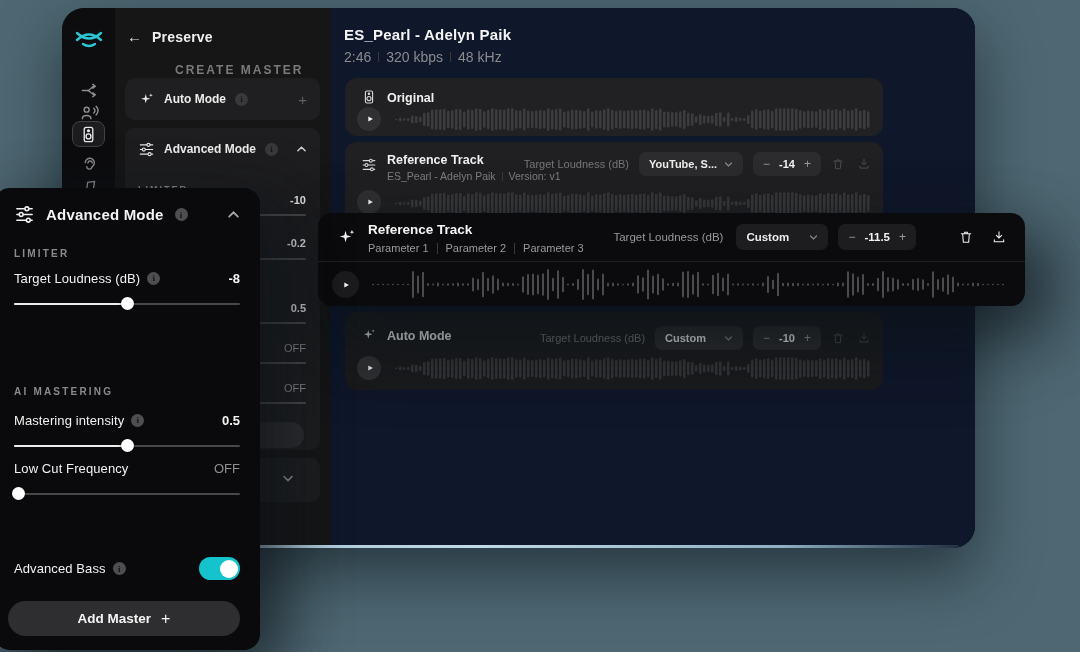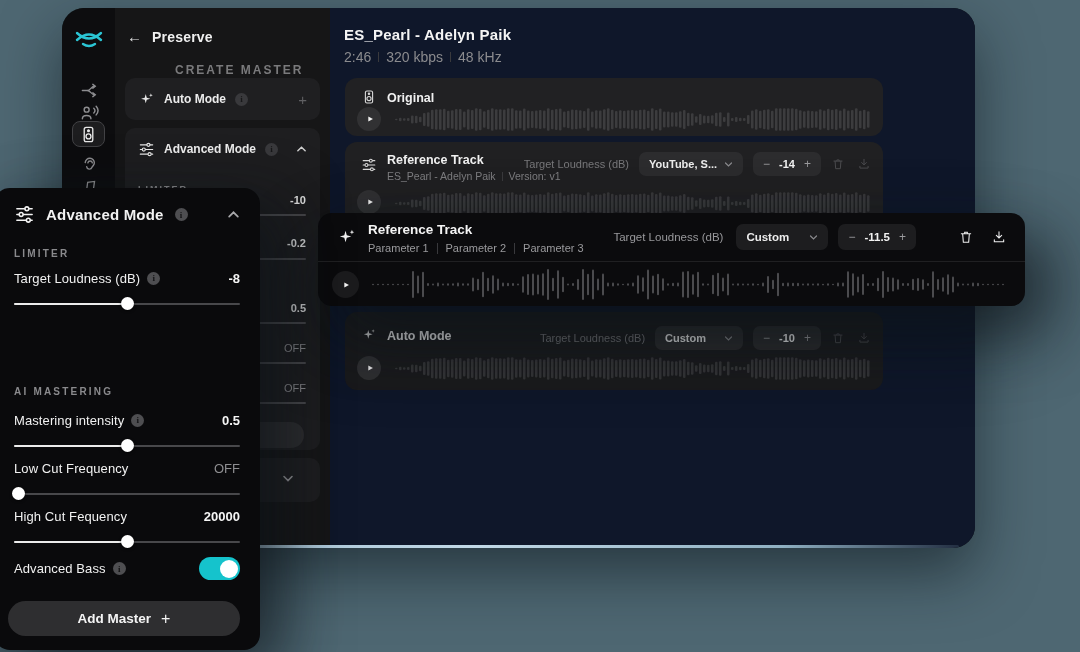--- a/index.html
+++ b/index.html
@@ -941,31 +941,20 @@
         <span class="op-lab">Low Cut Frequency</span>
         <span class="op-val dim">OFF</span>
       </div>
       <div class="sliderbar">
         <div class="track"></div>
           <div class="fill" style="width: 2%;"></div>
           <div class="thumb" style="left: calc(2% - 6.5px);"></div>
       </div>
     </div>
 
-    <div class="op-row r4">
-      <div class="op-labline">
-        <span class="op-lab">High Cut Fequency</span>
-        <span class="op-val">20000</span>
-      </div>
-      <div class="sliderbar">
-        <div class="track"></div>
-          <div class="fill" style="width: 50%;"></div>
-          <div class="thumb" style="left: calc(50% - 6.5px);"></div>
-      </div>
-    </div>
 
     <div class="op-togglerow">
       <span class="op-lab">Advanced Bass</span>
       <span class="info">i</span>
       <div class="toggle on">
           <div class="knob"></div>
         </div>
     </div>
 
     <div class="addmaster">

